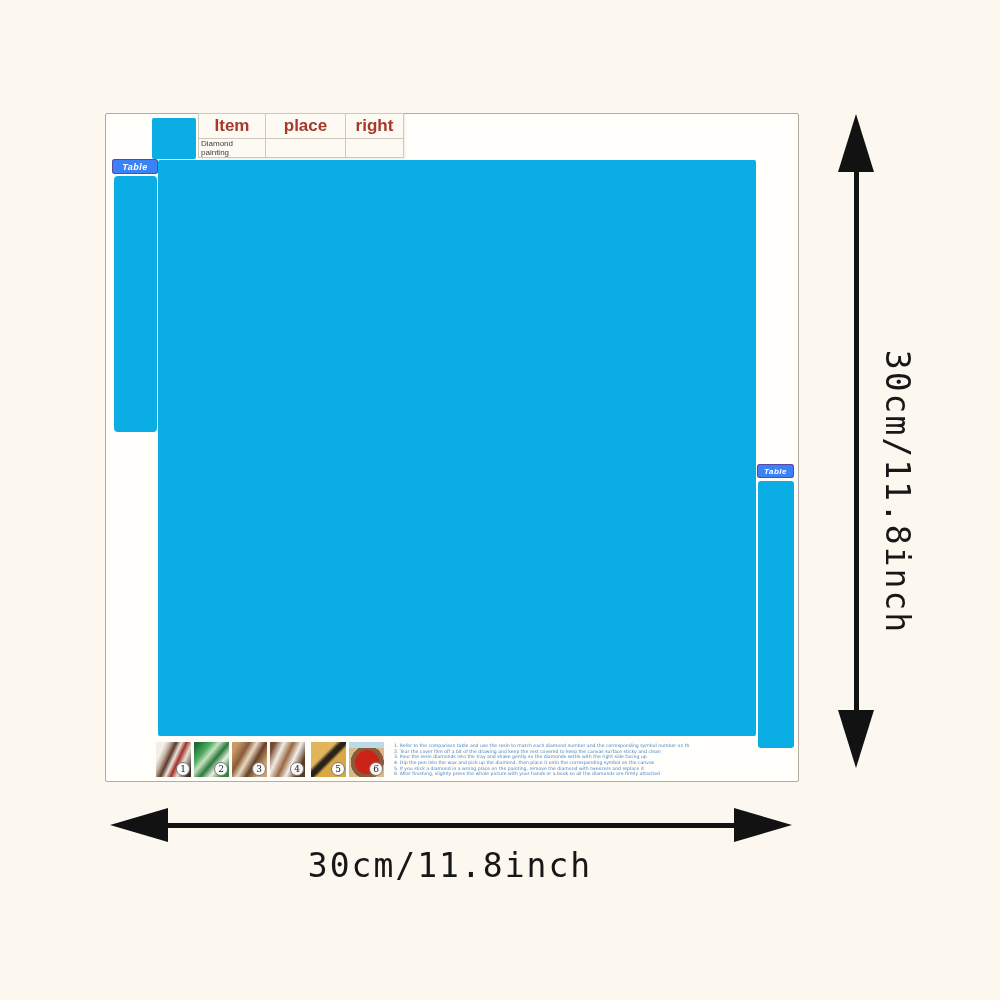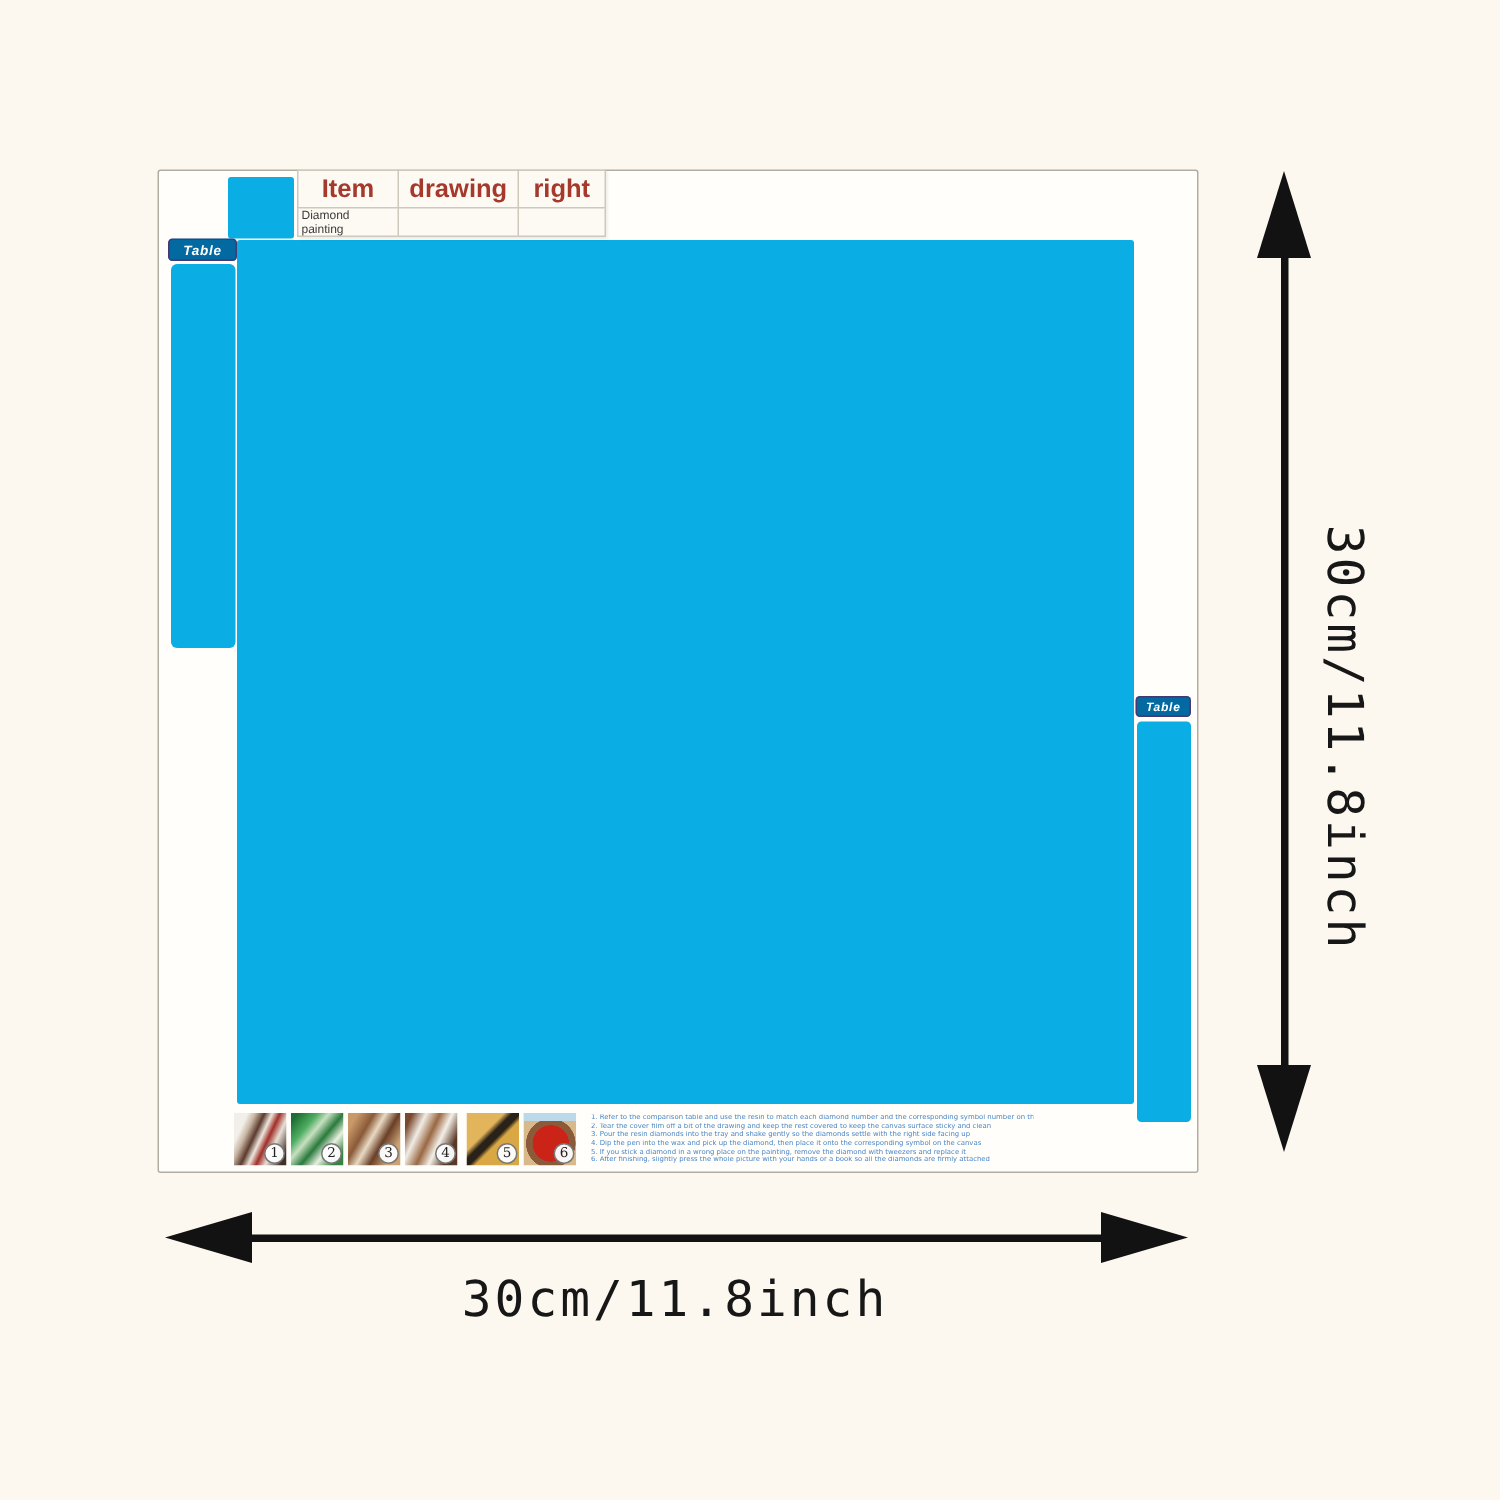--- a/index.html
+++ b/index.html
@@ -30,21 +30,21 @@
     position:absolute;left:8px;top:62px;width:43px;height:256px;
     background:#0aade4;border-radius:4px;
   }
   .strip-right{
     position:absolute;left:652px;top:367px;width:36px;height:267px;
     background:#0aade4;border-radius:3px;
   }
 
   
   .tab-tag{
-    position:absolute;height:15px;background:#0369a1;border-radius:3px;
+    position:absolute;height:15px;background:#3b82f6;border-radius:3px;
     color:#ffffff;font-style:italic;font-weight:bold;font-size:9px;
     display:flex;align-items:center;justify-content:center;
     letter-spacing:.5px;box-shadow:0 0 0 1px rgba(130,10,75,.5) inset;
   }
   .tab-tag.left{left:6px;top:45px;width:46px;}
   .tab-tag.right{left:651px;top:350px;width:37px;height:14px;font-size:8px;}
 
   
   .spec-table{
     position:absolute;left:92px;top:-1px;width:206px;
@@ -128,21 +128,21 @@
 
     <table class="spec-table">
       <colgroup>
           <col class="c1">
           <col class="c2">
           <col class="c3">
         </colgroup>
       <tbody>
           <tr>
         <td class="hdr">Item</td>
-        <td class="hdr">drawing</td>
+        <td class="hdr">place</td>
         <td class="hdr">right</td>
       </tr>
       <tr class="sub">
         <td class="item-name">Diamond painting</td>
         <td></td>
         <td></td>
       </tr>
     </tbody>
       </table>
 

